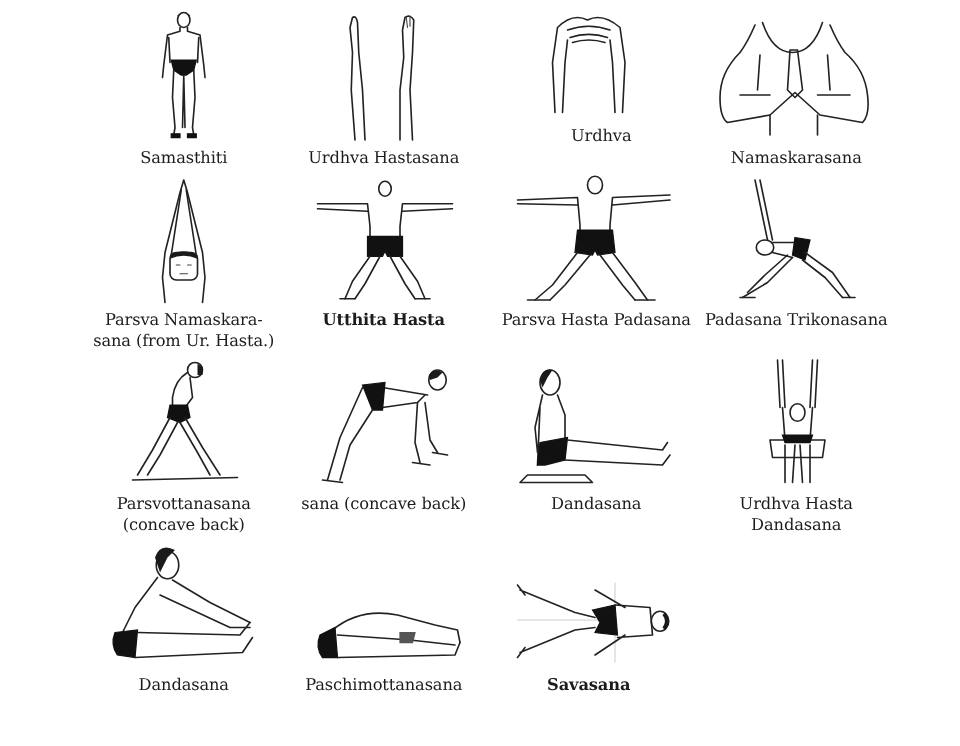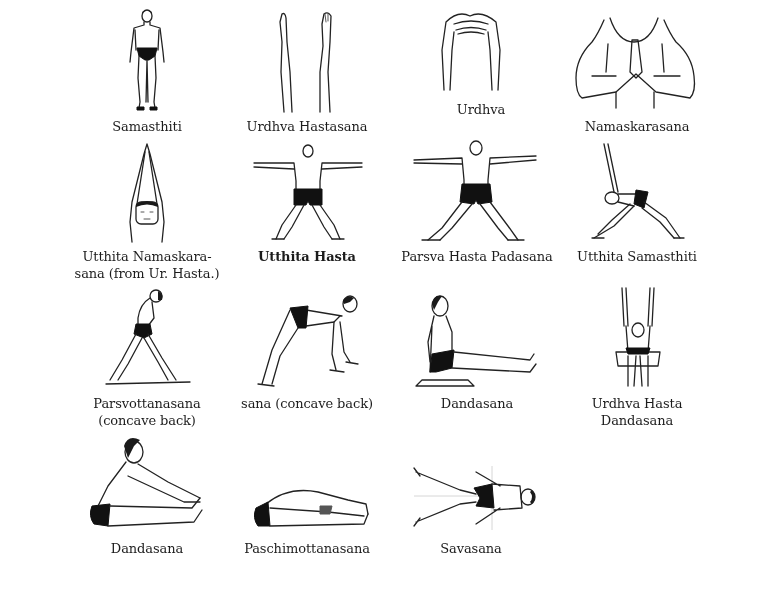--- a/index.html
+++ b/index.html
@@ -70,21 +70,21 @@
 <div class="fig" style="left:122px;top:142px;">
   <svg width="50" height="102" viewBox="0 0 50 102">
     <path class="ln" d="M25 2 L22 12 L10 60 L8 80 L10 100 M25 2 L28 12 L40 60 L42 80 L40 100"></path>
     <path class="ln" d="M23 10 L15 62 M27 10 L35 62"></path>
     <rect x="14" y="60" width="22" height="22" rx="5" class="ln"></rect>
     <path class="hair" d="M14 62 Q25 56 36 62 L36 65 Q25 60 14 65Z"></path>
     <path class="thin" d="M19 70 L22 70 M28 70 L31 70 M22 77 L28 77"></path>
   </svg>
 </div>
 <div class="label" style="left:52px;top:248px;">
-  <div>Utthita Namaskara-</div>
+  <div>Parsva Namaskara-</div>
   <div>sana (from Ur. Hasta.)</div>
 </div>
 
 <div class="fig" style="left:252px;top:143px;">
   <svg width="112" height="100" viewBox="0 0 112 100">
     <ellipse cx="56" cy="8" rx="5" ry="6" class="ln"></ellipse>
     <path class="ln" d="M2 20 L42 20 L44 38 L44 46 M110 20 L70 20 L68 38 L68 46 M2 24 L42 26 M110 24 L70 26"></path>
     <path class="blk" d="M42 46 L70 46 L70 62 L58 62 L56 58 L54 62 L42 62Z"></path>
     <path class="ln" d="M44 62 L30 82 L24 96 M52 62 L40 84 L32 96 M68 62 L82 82 L88 96 M60 62 L72 84 L80 96"></path>
     <path class="ln" d="M20 96 L32 96 M80 96 L92 96"></path>
@@ -111,21 +111,21 @@
   <svg width="96" height="100" viewBox="0 0 96 100">
     <path class="ln" d="M14 2 L24 50 M18 2 L28 50"></path>
     <ellipse cx="22" cy="56" rx="7" ry="6" class="ln"></ellipse>
     <path class="ln" d="M28 52 L48 52 L52 60 M28 60 L44 64"></path>
     <path class="blk" d="M46 48 L58 50 L54 66 L44 62Z"></path>
     <path class="ln" d="M54 60 L76 76 L90 96 M52 66 L70 80 L84 96 M44 64 L24 84 L4 96 M40 62 L22 78 L8 92"></path>
     <path class="ln" d="M2 96 L14 96 M84 96 L94 96"></path>
   </svg>
 </div>
 <div class="label" style="left:542px;top:248px;">
-  <div>Utthita Samasthiti</div>
+  <div>Padasana Trikonasana</div>
 </div>
 
 <div class="fig" style="left:104px;top:288px;">
   <svg width="92" height="100" viewBox="0 0 92 100">
     <ellipse cx="52" cy="8" rx="6" ry="6" class="ln"></ellipse>
     <path class="hair" d="M54 3 Q60 6 58 12 L54 12Z"></path>
     <path class="ln" d="M46 10 Q36 16 34 30 L34 40 M48 14 L50 30 L44 38"></path>
     <path class="blk" d="M32 36 L46 36 L48 46 L40 50 L30 46Z"></path>
     <path class="ln" d="M32 46 L18 72 L6 92 M38 50 L24 76 L14 92 M44 46 L58 70 L72 92 M40 50 L54 74 L64 92"></path>
     <path class="ln" d="M2 96 L86 94"></path>
@@ -207,15 +207,15 @@
 <div class="fig" style="left:410px;top:462px;">
   <svg width="128" height="72" viewBox="0 0 128 72">
     <path class="faint" d="M4 34 L70 34 M82 4 L82 68"></path>
     <path class="ln" d="M6 10 L50 28 L66 32 M6 60 L50 42 L66 40 M4 6 L10 14 M4 64 L10 56"></path>
     <path class="blk" d="M64 26 L82 22 L84 46 L66 44 L70 36Z"></path>
     <path class="ln" d="M82 22 L110 24 L112 46 L84 48 M66 10 L90 24 M66 62 L90 46"></path>
     <ellipse cx="118" cy="35" rx="7" ry="8" class="ln"></ellipse>
     <path class="hair" d="M122 28 Q128 35 122 42 L120 40 Q124 35 120 30Z"></path>
   </svg>
 </div>
-<div class="label" style="left:376px;top:540px;">
+<div class="label" style="left:376px;top:540px;font-weight:bold;">
   <div>Savasana</div>
 </div>
 
 </body></html>

